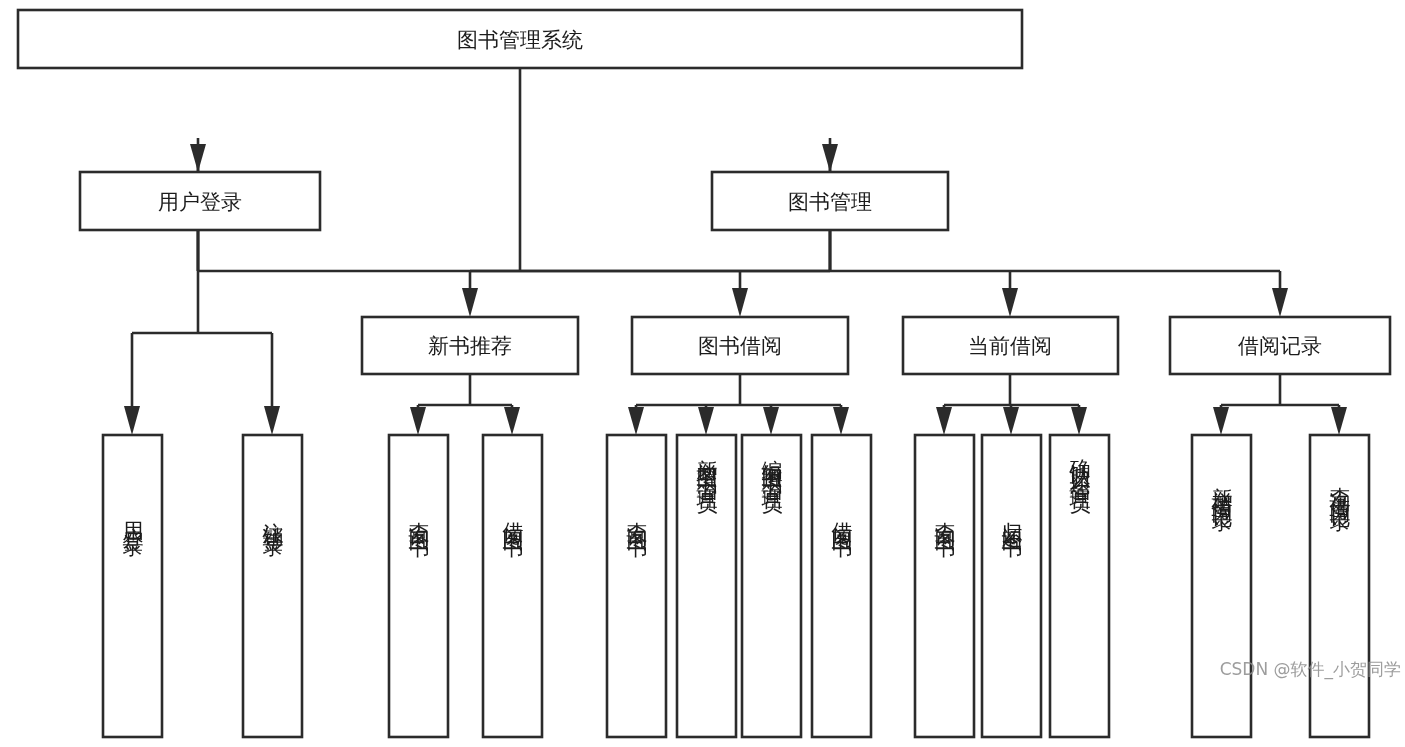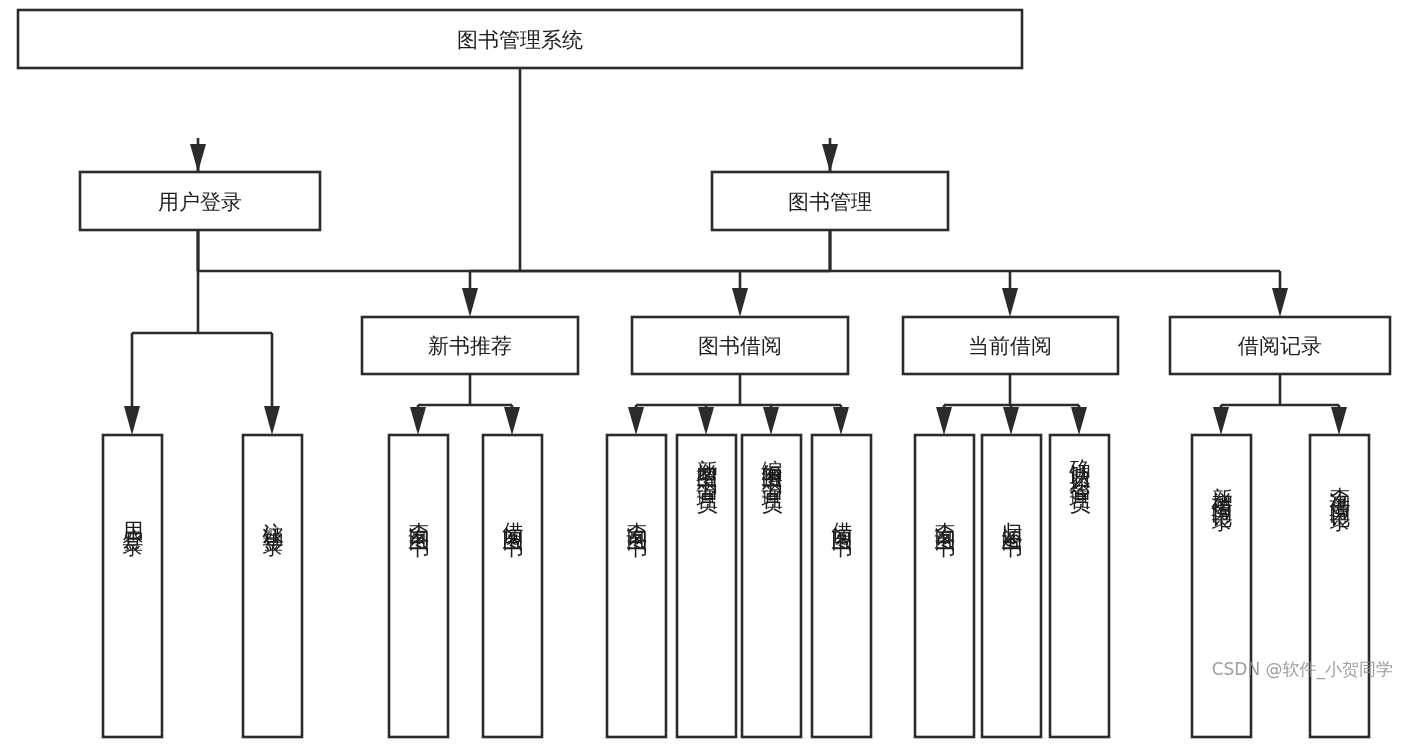--- a/index.html
+++ b/index.html
@@ -63,21 +63,21 @@
     font-family: "DejaVu Sans", "Liberation Sans", sans-serif;
     font-size: 21px;
     line-height: 1;
     letter-spacing: 5px;
     color: #1c1c1c;
     white-space: nowrap;
     text-align: center;
   }
   .watermark {
     position: absolute;
-    right: 12px;
+    right: 4px;
     bottom: 6px;
     font-family: "DejaVu Sans", "Liberation Sans", sans-serif;
     font-size: 17px;
     color: #8c8c8c;
     opacity: 0.85;
     white-space: nowrap;
   }
 </style>
 </head>
 <body>

